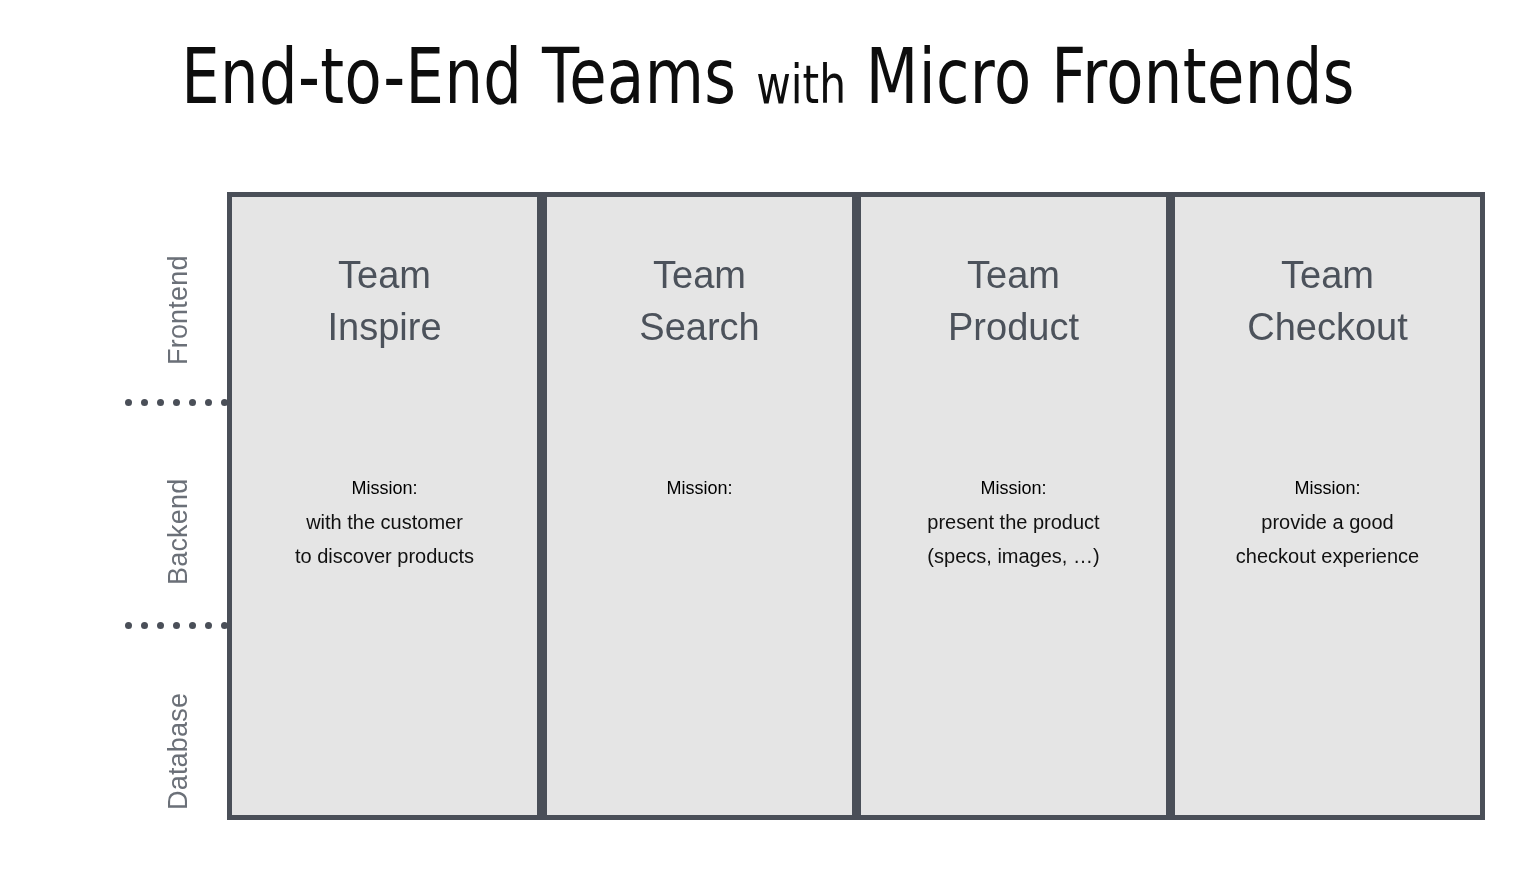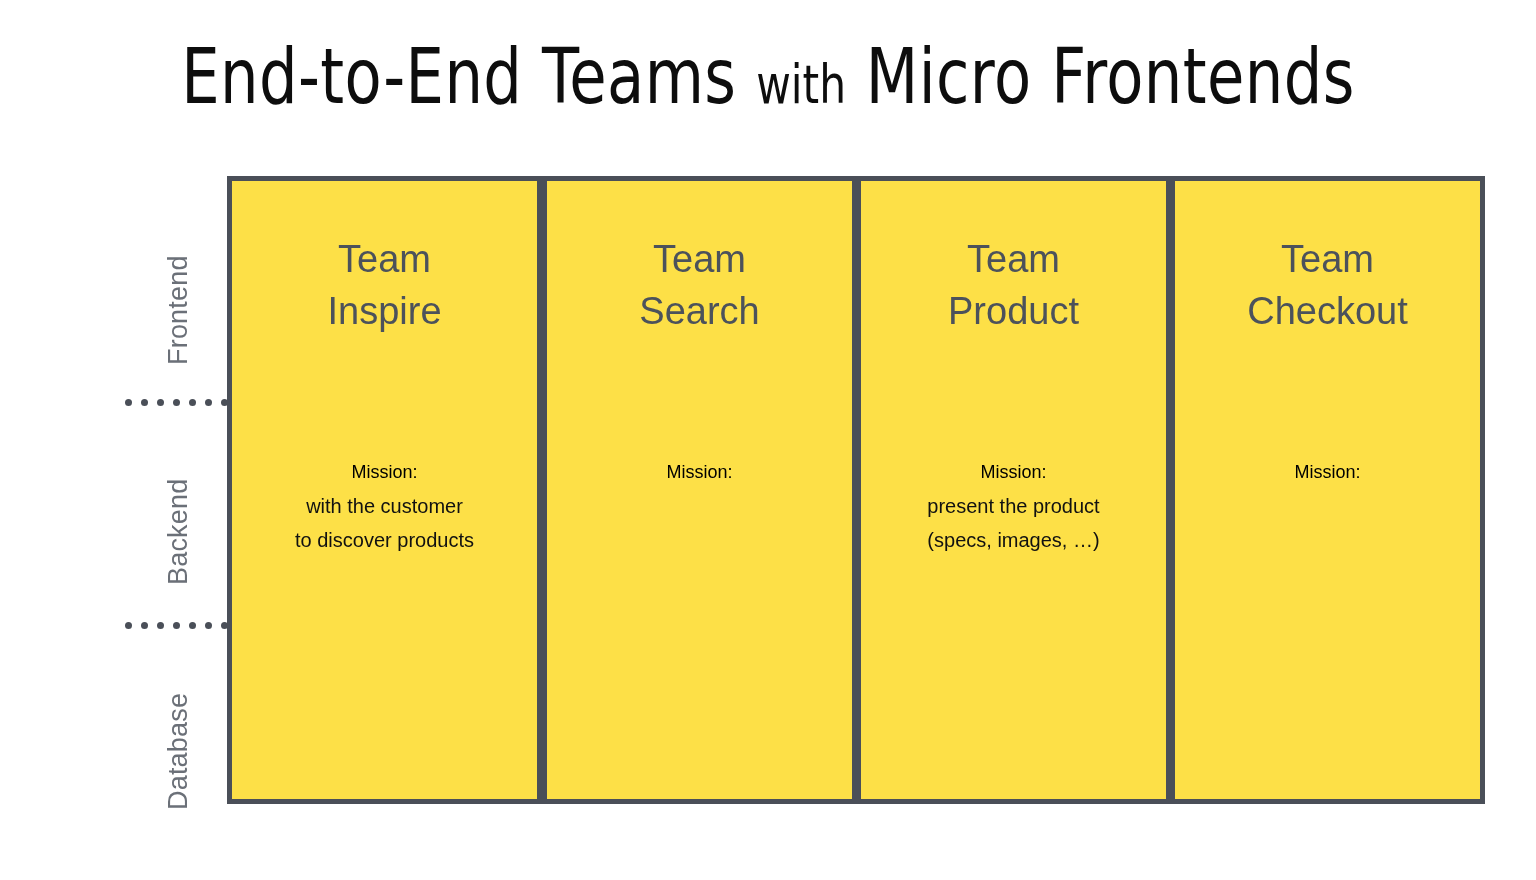--- a/index.html
+++ b/index.html
@@ -66,26 +66,26 @@
     position: absolute;
     width: 7px;
     height: 7px;
     border-radius: 50%;
     background: #4a4f58;
   }
 
   
   .team-box {
     position: absolute;
-    top: 176px;
+    top: 192px;
     width: 315px;
     height: 628px;
     box-sizing: border-box;
     border: 5px solid #4a4f58;
-    background: #fde047;
+    background: #e5e5e5;
   }
   .team-box.b0 { left: 227px; }
   .team-box.b1 { left: 542px; }
   .team-box.b2 { left: 856px; }
   .team-box.b3 { left: 1170px; }
 
   .team-name {
     position: absolute;
     left: 0;
     top: 52px;
@@ -199,16 +199,18 @@
       <span class="mission-text">present the product
 (specs, images, …)</span>
     </div>
   </div>
 
   <div class="team-box b3">
     <div class="team-name">Team
 Checkout</div>
     <div class="mission-block">
       <span class="mission-label">Mission:</span>
+      <span class="mission-text">provide a good
+checkout experience</span>
     </div>
   </div>
 
 </div>
 
 </body></html>

